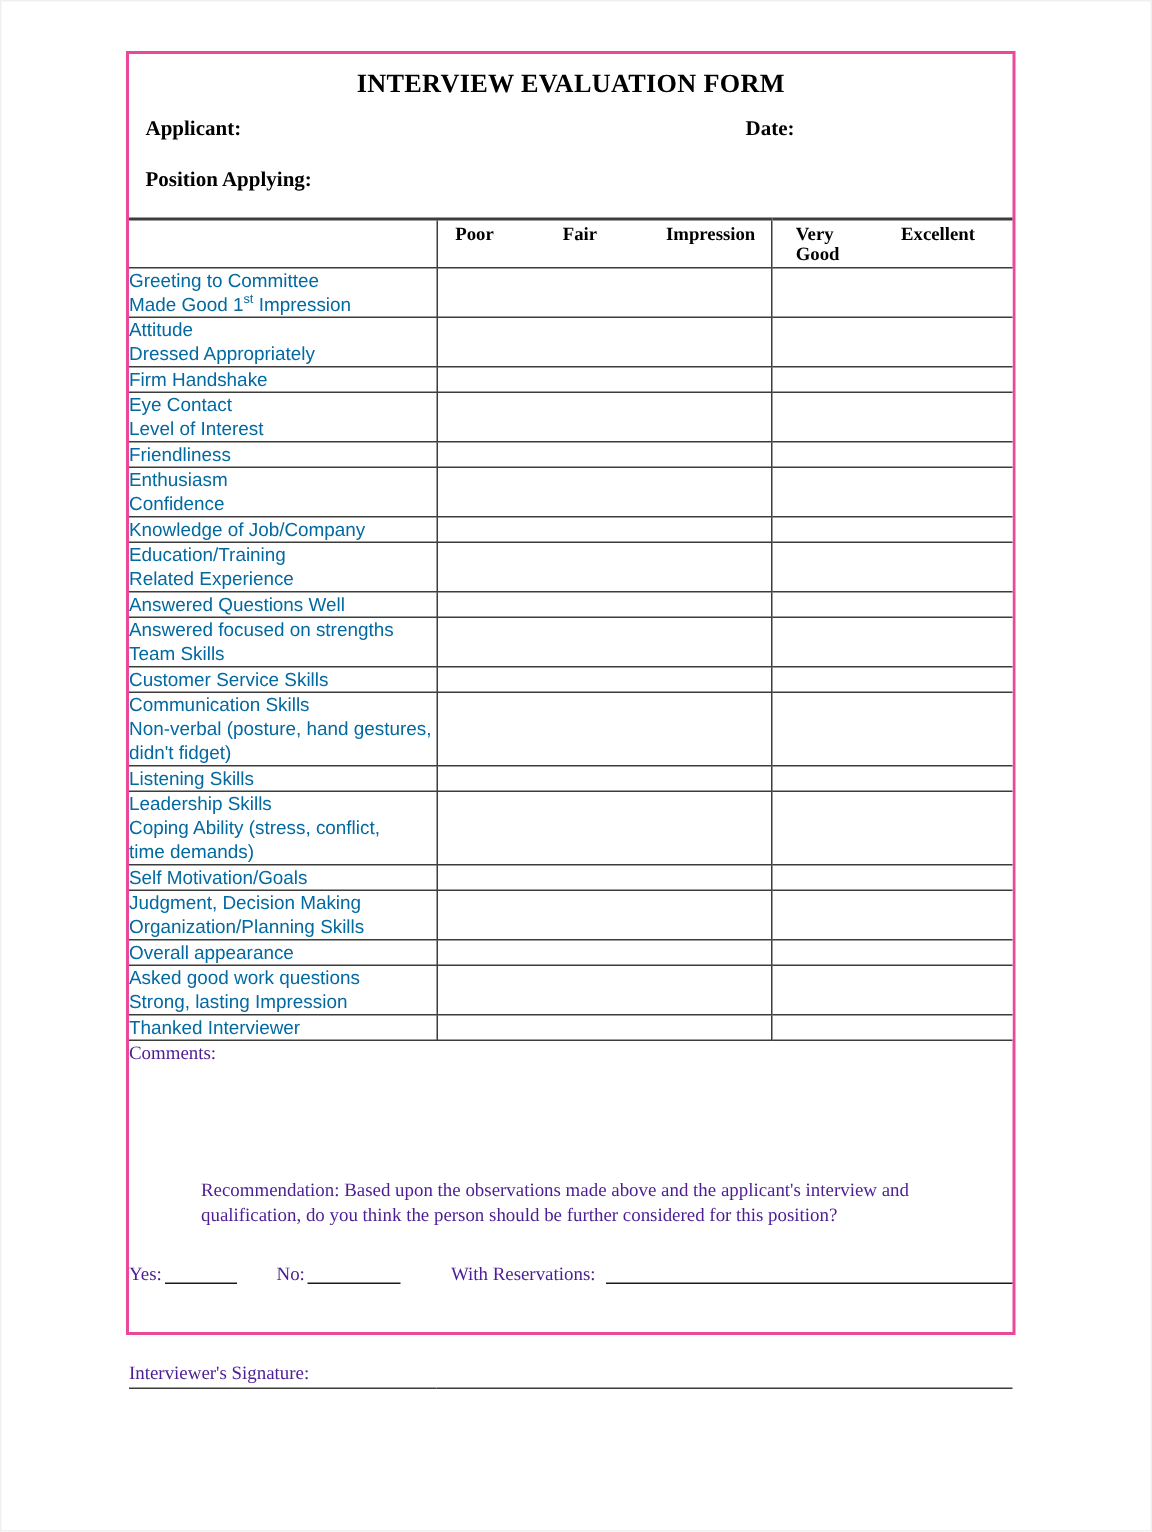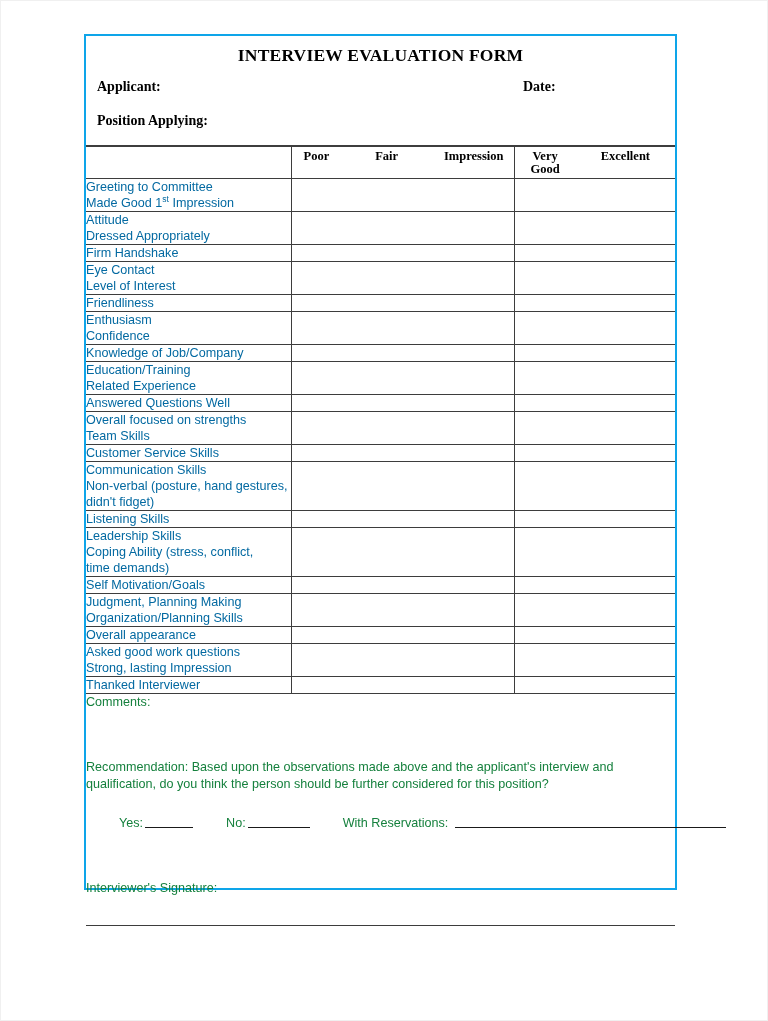--- a/index.html
+++ b/index.html
@@ -28,21 +28,21 @@
   }
 
   
   #form-box {
     position: absolute;
     left: 83px;
     top: 33px;
     width: 593px;
     height: 856px;
     box-sizing: border-box;
-    border: 2px solid #0ea5e9;
+    border: 2px solid #ec4899;
     background: #ffffff;
   }
 
   
   .masthead {
     padding: 9px 0 0 0;
   }
   .form-title {
     text-align: center;
     font-weight: bold;
@@ -56,21 +56,21 @@
     margin-top: 13px;
   }
   .id-applicant {
     position: absolute;
     left: 11px; top: 0;
     font-weight: bold;
     font-size: 14px;
   }
   .id-date {
     position: absolute;
-    left: 437px; top: 0;
+    left: 411px; top: 0;
     font-weight: bold;
     font-size: 14px;
   }
   .id-position {
     margin: 4px 0 0 11px;
     font-weight: bold;
     font-size: 14px;
     padding-bottom: 16px;
   }
 
@@ -107,21 +107,21 @@
     border-top: 2px solid #3d3d3d;
     position: relative;
   }
   .grade-strip {
     display: flex;
     padding: 3px 6px 0 6px;
   }
   .grade-strip.mid   { justify-content: space-between; }
   .grade-strip.high  { justify-content: space-between; }
   .grade-cell {
-    text-align: center;
+    text-align: left;
     line-height: 1.05;
     white-space: pre-line;
   }
   .grade-strip.mid .grade-cell:nth-child(1) { margin-left: 6px; }
   .grade-strip.mid .grade-cell:nth-child(3) { margin-right: 4px; }
   .grade-strip.high .grade-cell:nth-child(1) { margin-left: 10px; }
   .grade-strip.high .grade-cell:nth-child(2) { margin-right: 19px; }
 
   
   td.criteria {
@@ -136,39 +136,40 @@
   sup.ord {
     font-size: 8.5px;
     vertical-align: super;
     line-height: 0;
   }
 
   
   .comments-cell {
     border-top: 1px solid #3d3d3d;
     padding: 2px 10px 0 7px;
-    font-family: Liberation Sans, sans-serif;
+    font-family: Liberation Serif, serif;
     font-size: 12.6px;
-    color: #15803d;
+    color: #4c1d95;
     height: 232px;
     box-sizing: border-box;
   }
   .comments-label { line-height: 16px; }
   .reco-para {
-    margin-top: 49px;
+    margin-top: 75px;
     line-height: 16.5px;
     max-width: 570px;
+    padding-left: 48px;
   }
   .decision-row {
     margin-top: 24px;
     display: flex;
     align-items: baseline;
     white-space: nowrap;
   }
-  .decision-row .slot { display: inline-flex; align-items: flex-start; margin-left: 33px; }
+  .decision-row .slot { display: inline-flex; align-items: center; }
   .rule {
     display: inline-block;
     border-bottom: 1px solid #1a1a1a;
     height: 11px;
     margin-left: 2px;
   }
   .rule.yes  { width: 48px; }
   .rule.no   { width: 62px; }
   .rule.res  { width: 271px; margin-left: 7px; }
   .gap-a { width: 62px; }
@@ -285,21 +286,21 @@
           </tr>
           <tr>
             <td class="criteria">
               <span class="line">Answered Questions Well</span>
             </td>
             <td class="mark"></td>
             <td class="mark"></td>
           </tr>
           <tr>
             <td class="criteria">
-              <span class="line">Overall focused on strengths</span>
+              <span class="line">Answered focused on strengths</span>
               <span class="line">Team Skills</span>
             </td>
             <td class="mark"></td>
             <td class="mark"></td>
           </tr>
           <tr>
             <td class="criteria">
               <span class="line">Customer Service Skills</span>
             </td>
             <td class="mark"></td>
@@ -332,21 +333,21 @@
           </tr>
           <tr>
             <td class="criteria">
               <span class="line">Self Motivation/Goals</span>
             </td>
             <td class="mark"></td>
             <td class="mark"></td>
           </tr>
           <tr>
             <td class="criteria">
-              <span class="line">Judgment, Planning Making</span>
+              <span class="line">Judgment, Decision Making</span>
               <span class="line">Organization/Planning Skills</span>
             </td>
             <td class="mark"></td>
             <td class="mark"></td>
           </tr>
           <tr>
             <td class="criteria">
               <span class="line">Overall appearance</span>
             </td>
             <td class="mark"></td>

